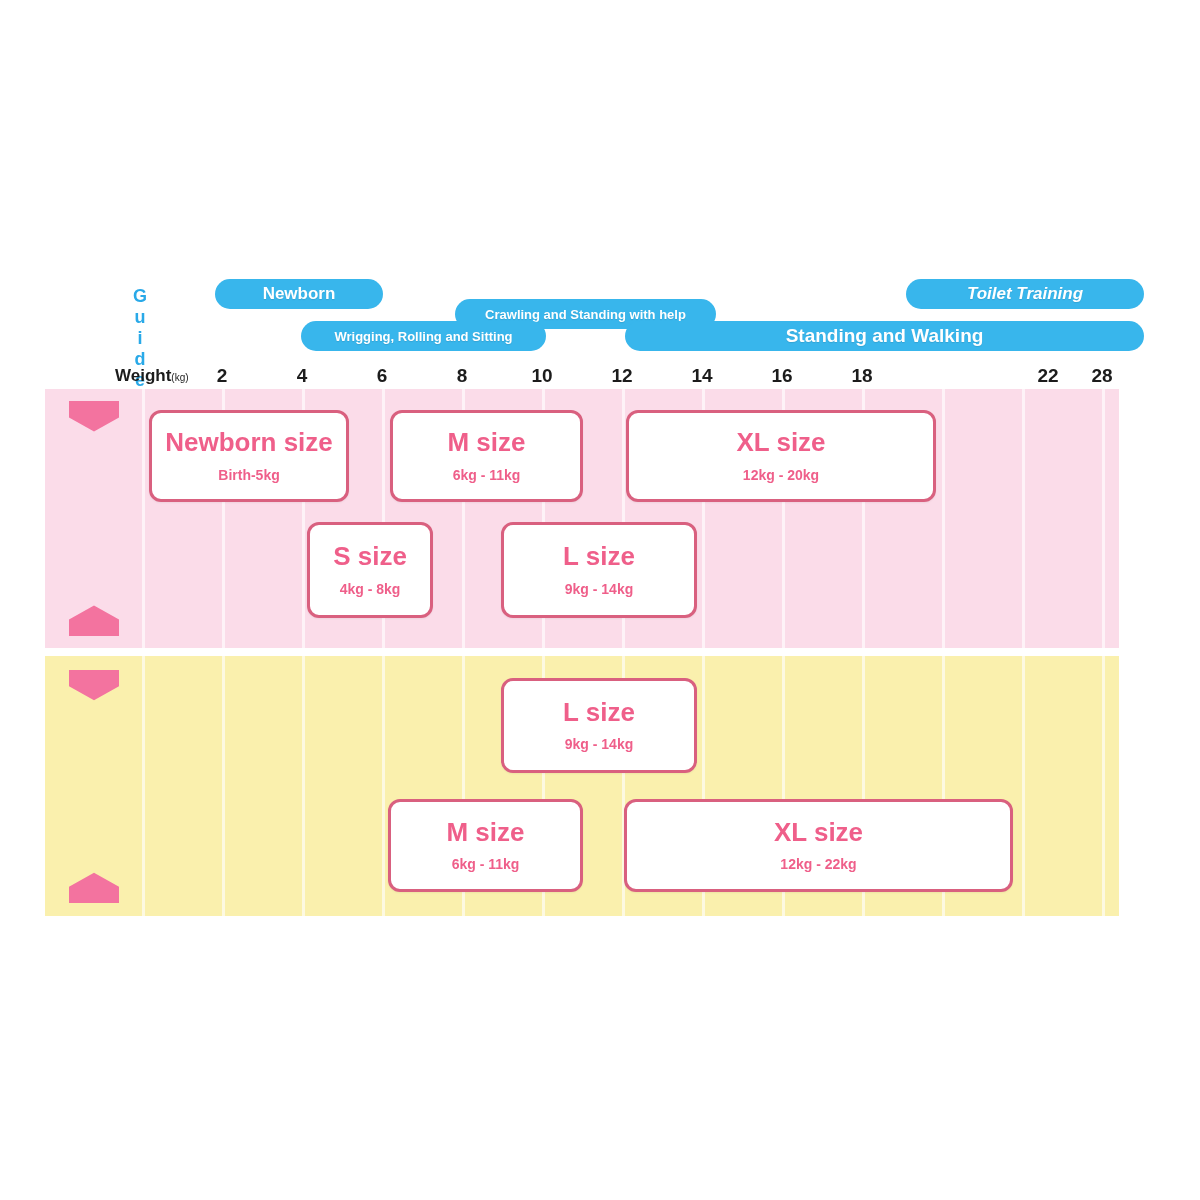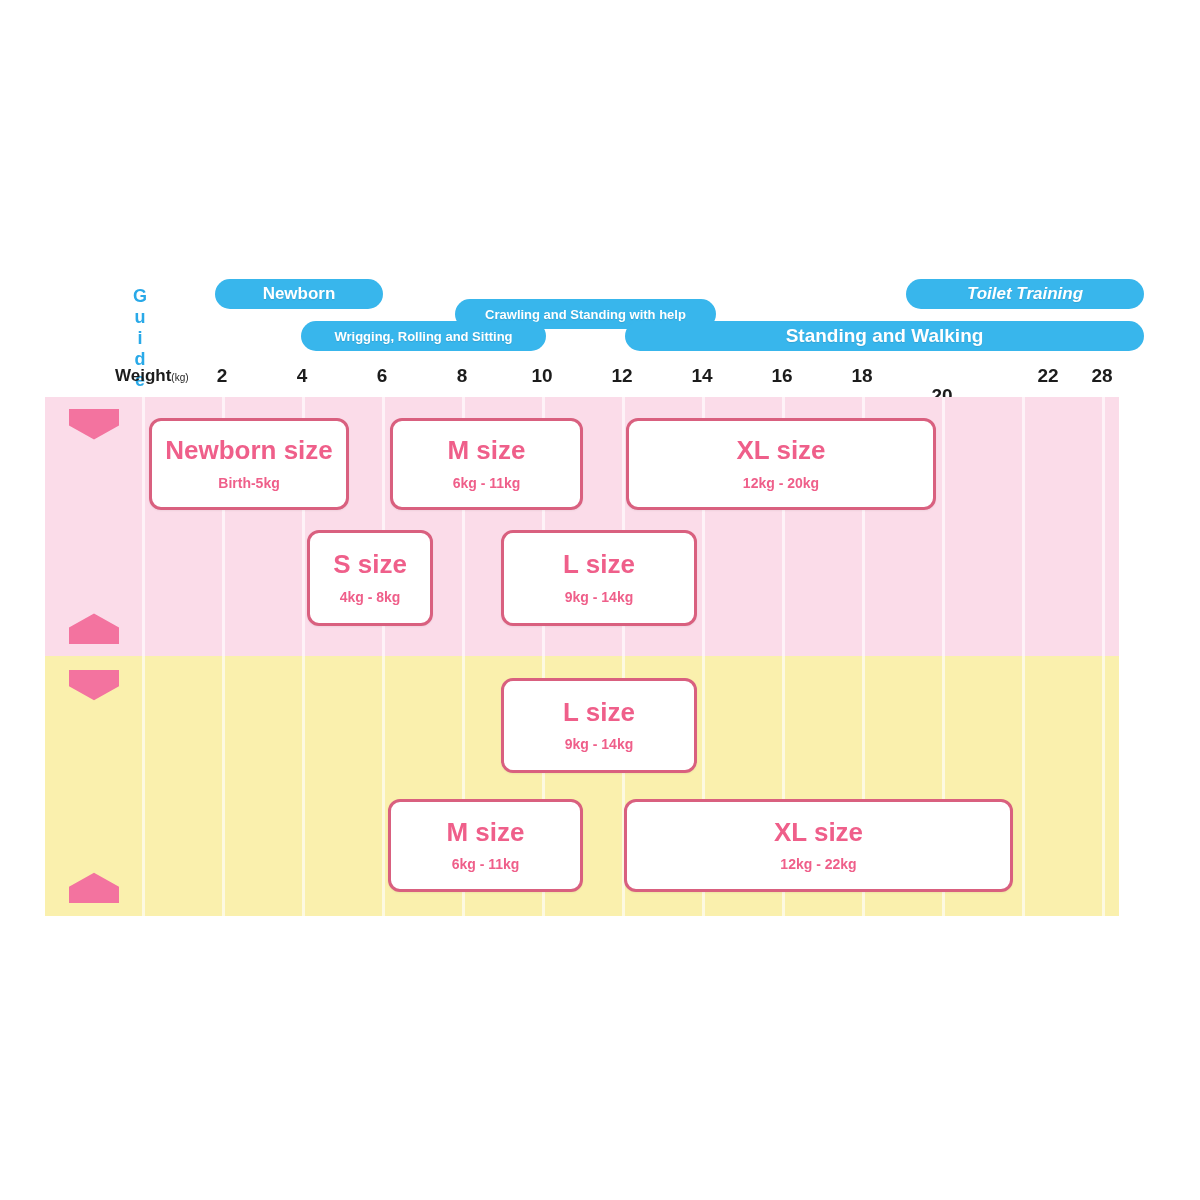--- a/index.html
+++ b/index.html
@@ -58,21 +58,21 @@
   }
   .weight-cap .unit{font-size:10px;font-weight:normal;vertical-align:baseline;}
   .tick{
     position:absolute;top:3px;
     font-size:19px;font-weight:bold;color:#1c1c1c;
     transform:translateX(-50%);
   }
 
   
   .band{position:absolute;left:0;width:1074px;}
-  .band.tape{top:143px;height:259px;background:#fbdce9;}
+  .band.tape{top:135px;height:259px;background:#fbdce9;}
   .band.pants{top:402px;height:260px;background:#faf0ad;}
 
   .gridline{
     position:absolute;top:0;bottom:0;width:3px;
     background:rgba(255,255,255,.62);
   }
 
   
   .ribbon{
     position:absolute;left:24px;

